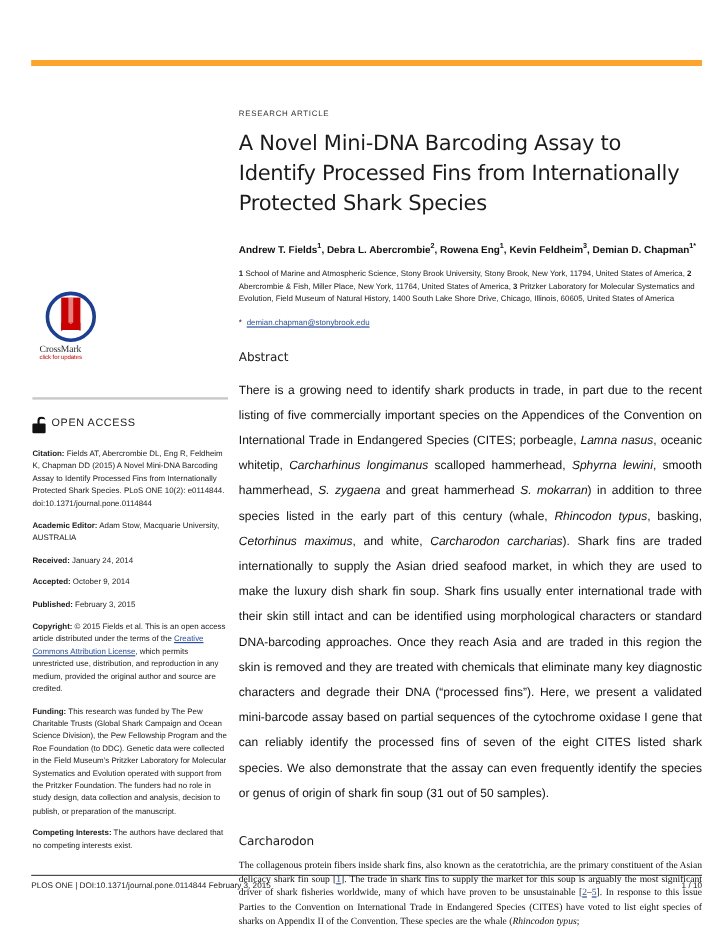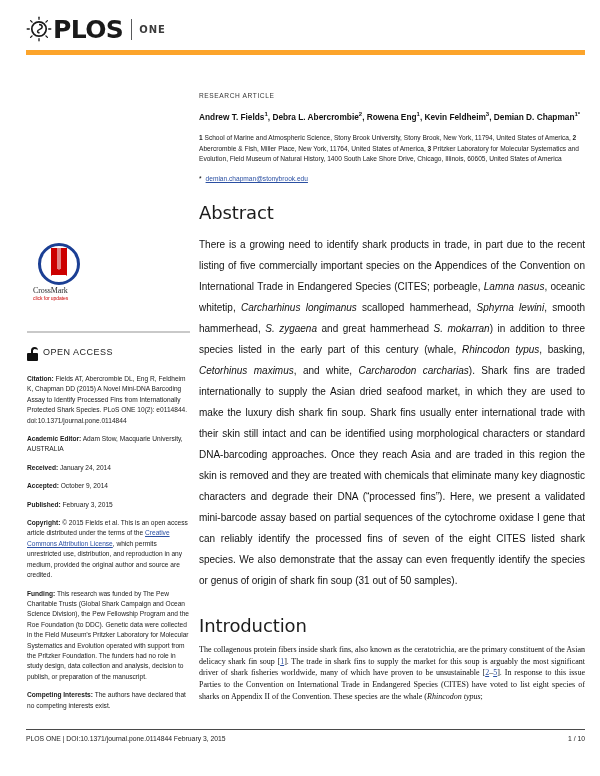--- a/index.html
+++ b/index.html
@@ -228,21 +228,21 @@
   }
   .affil b { font-weight: bold; }
   .corresp {
     font-size: 6.6px;
     line-height: 10px;
     margin-bottom: 18px;
   }
   .corresp .star { margin-right: 4px; }
   h2.section {
     font-family: "DejaVu Sans", sans-serif;
-    font-size: 18px;
+    font-size: 10px;
     font-weight: normal;
     color: #1b1b1b;
     margin: 0 0 11px 0;
     letter-spacing: -0.1px;
   }
   .abstract-body {
     font-size: 10px;
     line-height: 21px;
     color: #111;
     text-align: justify;
@@ -277,43 +277,20 @@
     justify-content: space-between;
     font-size: 6.8px;
     color: #1a1a1a;
   }
 </style>
 </head>
 <body>
 
 <div class="page">
 
-  <div class="masthead">
-    <div class="logo-row">
-      <span class="plos-mark">
-        <svg width="26" height="26" viewBox="0 0 26 26" aria-hidden="true">
-          <circle cx="13" cy="13" r="7.2" fill="none" stroke="#1a1a1a" stroke-width="1.7"></circle>
-          <path d="M13 8.4c2 0 3.2 1.2 3.2 2.6 0 2.6-4.6 2.1-4.6 4.2 0 1 .9 1.6 2 1.6" fill="none" stroke="#1a1a1a" stroke-width="1.5"></path>
-          <g stroke="#1a1a1a" stroke-width="1.3" stroke-linecap="round">
-            <line x1="13" y1="1.2" x2="13" y2="3.3"></line>
-            <line x1="13" y1="22.7" x2="13" y2="24.8"></line>
-            <line x1="1.2" y1="13" x2="3.3" y2="13"></line>
-            <line x1="22.7" y1="13" x2="24.8" y2="13"></line>
-            <line x1="4.6" y1="4.6" x2="6.1" y2="6.1"></line>
-            <line x1="19.9" y1="19.9" x2="21.4" y2="21.4"></line>
-            <line x1="4.6" y1="21.4" x2="6.1" y2="19.9"></line>
-            <line x1="19.9" y1="6.1" x2="21.4" y2="4.6"></line>
-          </g>
-        </svg>
-      </span>
-      <span class="plos-word">PLOS</span>
-      <span class="plos-divider"></span>
-      <span class="plos-one">ONE</span>
-    </div>
-  </div>
   <div class="orange-bar"></div>
 
   <div class="sidebar">
 
     <div class="crossmark">
       <div class="cm-badge">
         <span class="cm-ring"></span>
         <span class="cm-book"></span>
       </div>
       <div class="cm-text">CrossMark</div>
@@ -335,30 +312,31 @@
     <div class="side-block"><b>Received:</b> January 24, 2014</div>
     <div class="side-block"><b>Accepted:</b> October 9, 2014</div>
     <div class="side-block"><b>Published:</b> February 3, 2015</div>
     <div class="side-block"><b>Copyright:</b> © 2015 Fields et al. This is an open access article distributed under the terms of the <a class="link" href="#">Creative Commons Attribution License</a>, which permits unrestricted use, distribution, and reproduction in any medium, provided the original author and source are credited.</div>
     <div class="side-block"><b>Funding:</b> This research was funded by The Pew Charitable Trusts (Global Shark Campaign and Ocean Science Division), the Pew Fellowship Program and the Roe Foundation (to DDC). Genetic data were collected in the Field Museum’s Pritzker Laboratory for Molecular Systematics and Evolution operated with support from the Pritzker Foundation. The funders had no role in study design, data collection and analysis, decision to publish, or preparation of the manuscript.</div>
     <div class="side-block"><b>Competing Interests:</b> The authors have declared that no competing interests exist.</div>
   </div>
 
   <div class="content">
     <div class="kicker">RESEARCH ARTICLE</div>
+    <h1 class="title">A Novel Mini-DNA Barcoding Assay to Identify Processed Fins from Internationally Protected Shark Species</h1>
     <div class="authors">Andrew T. Fields<sup>1</sup>, Debra L. Abercrombie<sup>2</sup>, Rowena Eng<sup>1</sup>, Kevin Feldheim<sup>3</sup>, Demian D. Chapman<sup>1*</sup></div>
     <div class="affil"><b>1</b> School of Marine and Atmospheric Science, Stony Brook University, Stony Brook, New York, 11794, United States of America, <b>2</b> Abercrombie &amp; Fish, Miller Place, New York, 11764, United States of America, <b>3</b> Pritzker Laboratory for Molecular Systematics and Evolution, Field Museum of Natural History, 1400 South Lake Shore Drive, Chicago, Illinois, 60605, United States of America</div>
     <div class="corresp">
       <span class="star">*</span><a class="link" href="#">demian.chapman@stonybrook.edu</a>
     </div>
 
     <h2 class="section">Abstract</h2>
     <div class="abstract-body">There is a growing need to identify shark products in trade, in part due to the recent listing of five commercially important species on the Appendices of the Convention on International Trade in Endangered Species (CITES; porbeagle, <i>Lamna nasus</i>, oceanic whitetip, <i>Carcharhinus longimanus</i> scalloped hammerhead, <i>Sphyrna lewini</i>, smooth hammerhead, <i>S. zygaena</i> and great hammerhead <i>S. mokarran</i>) in addition to three species listed in the early part of this century (whale, <i>Rhincodon typus</i>, basking, <i>Cetorhinus maximus</i>, and white, <i>Carcharodon carcharias</i>). Shark fins are traded internationally to supply the Asian dried seafood market, in which they are used to make the luxury dish shark fin soup. Shark fins usually enter international trade with their skin still intact and can be identified using morphological characters or standard DNA-barcoding approaches. Once they reach Asia and are traded in this region the skin is removed and they are treated with chemicals that eliminate many key diagnostic characters and degrade their DNA (“processed fins”). Here, we present a validated mini-barcode assay based on partial sequences of the cytochrome oxidase I gene that can reliably identify the processed fins of seven of the eight CITES listed shark species. We also demonstrate that the assay can even frequently identify the species or genus of origin of shark fin soup (31 out of 50 samples).</div>
 
-    <h2 class="section intro">Introduction</h2>
+    <h2 class="section intro">Carcharodon</h2>
     <div class="intro-body">The collagenous protein fibers inside shark fins, also known as the ceratotrichia, are the primary constituent of the Asian delicacy shark fin soup [<a class="link" href="#">1</a>]. The trade in shark fins to supply the market for this soup is arguably the most significant driver of shark fisheries worldwide, many of which have proven to be unsustainable [<a class="link" href="#">2</a>–<a class="link" href="#">5</a>]. In response to this issue Parties to the Convention on International Trade in Endangered Species (CITES) have voted to list eight species of sharks on Appendix II of the Convention. These species are the whale (<i>Rhincodon typus</i>;</div>
   </div>
 
   <div class="footer-rule"></div>
   <div class="footer">
     <span>PLOS ONE | DOI:10.1371/journal.pone.0114844   February 3, 2015</span>
     <span>1 / 10</span>
   </div>
 
 </div>

